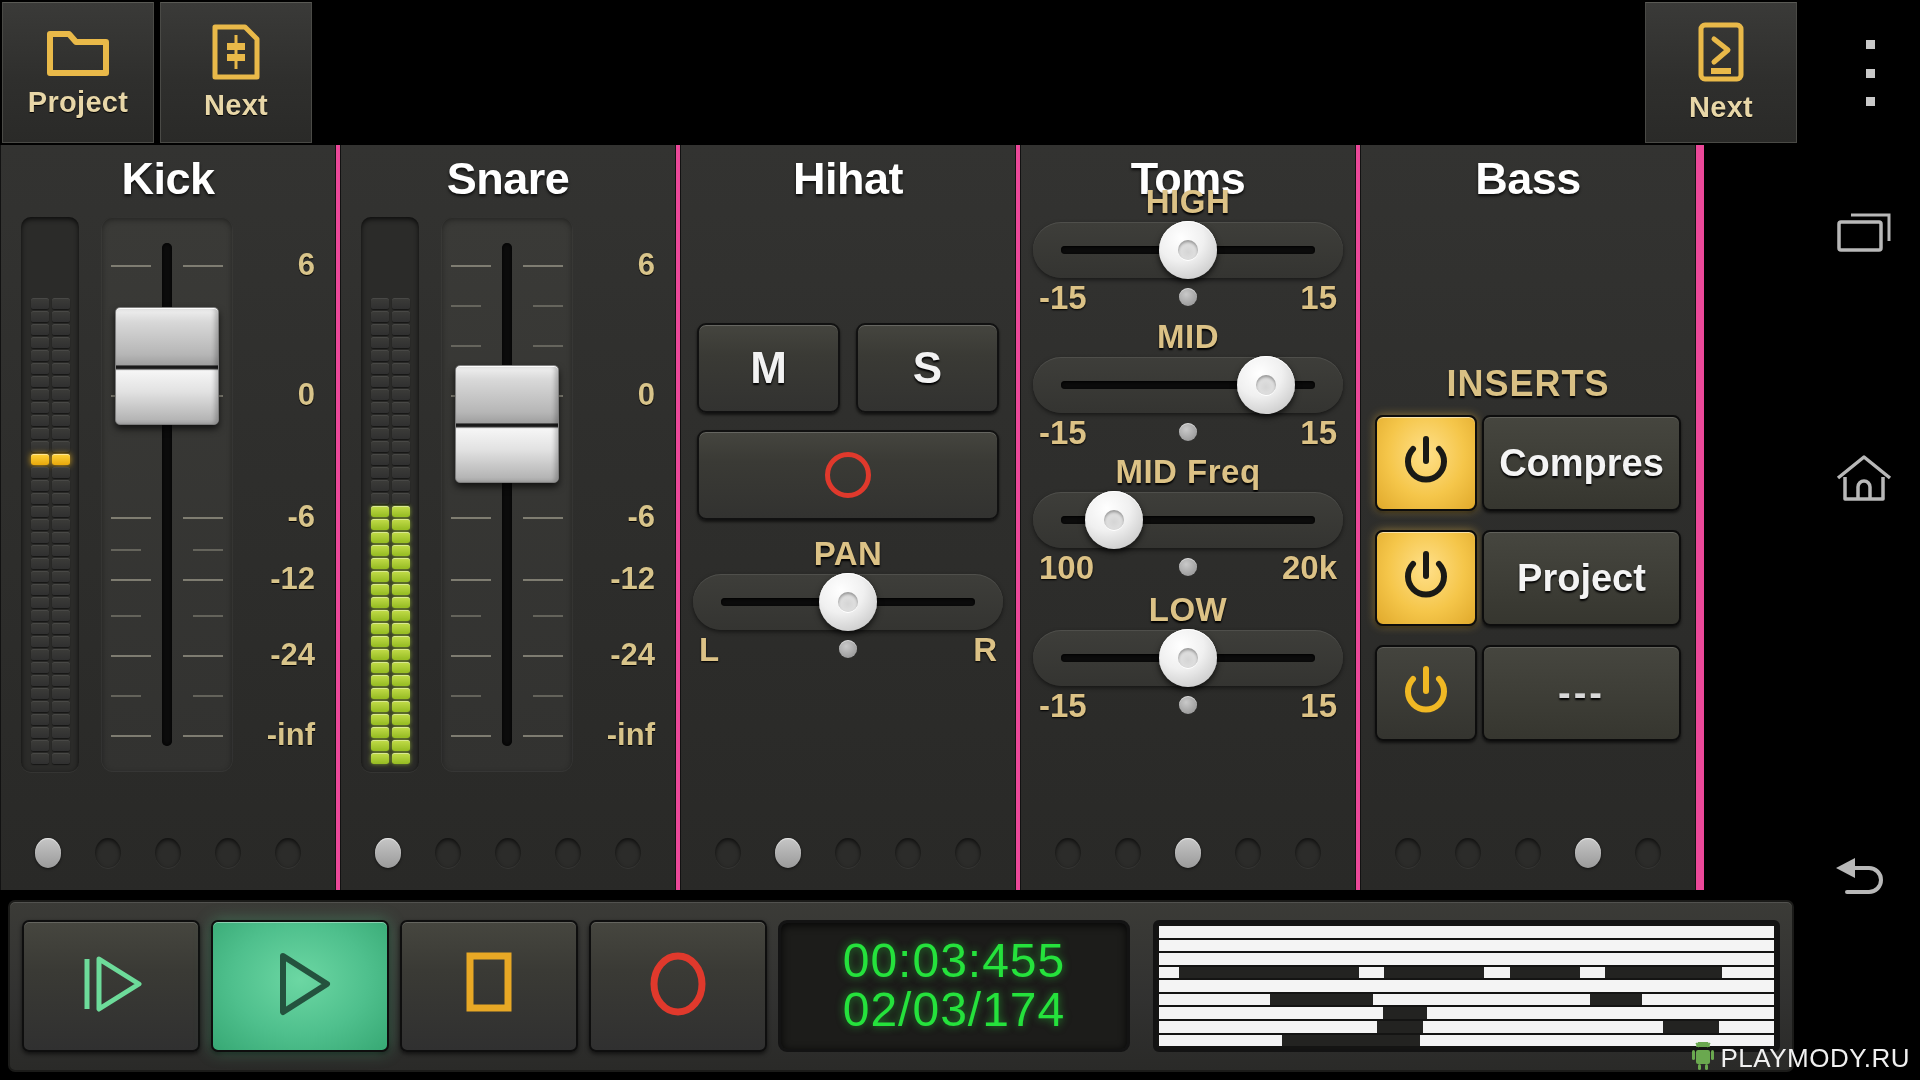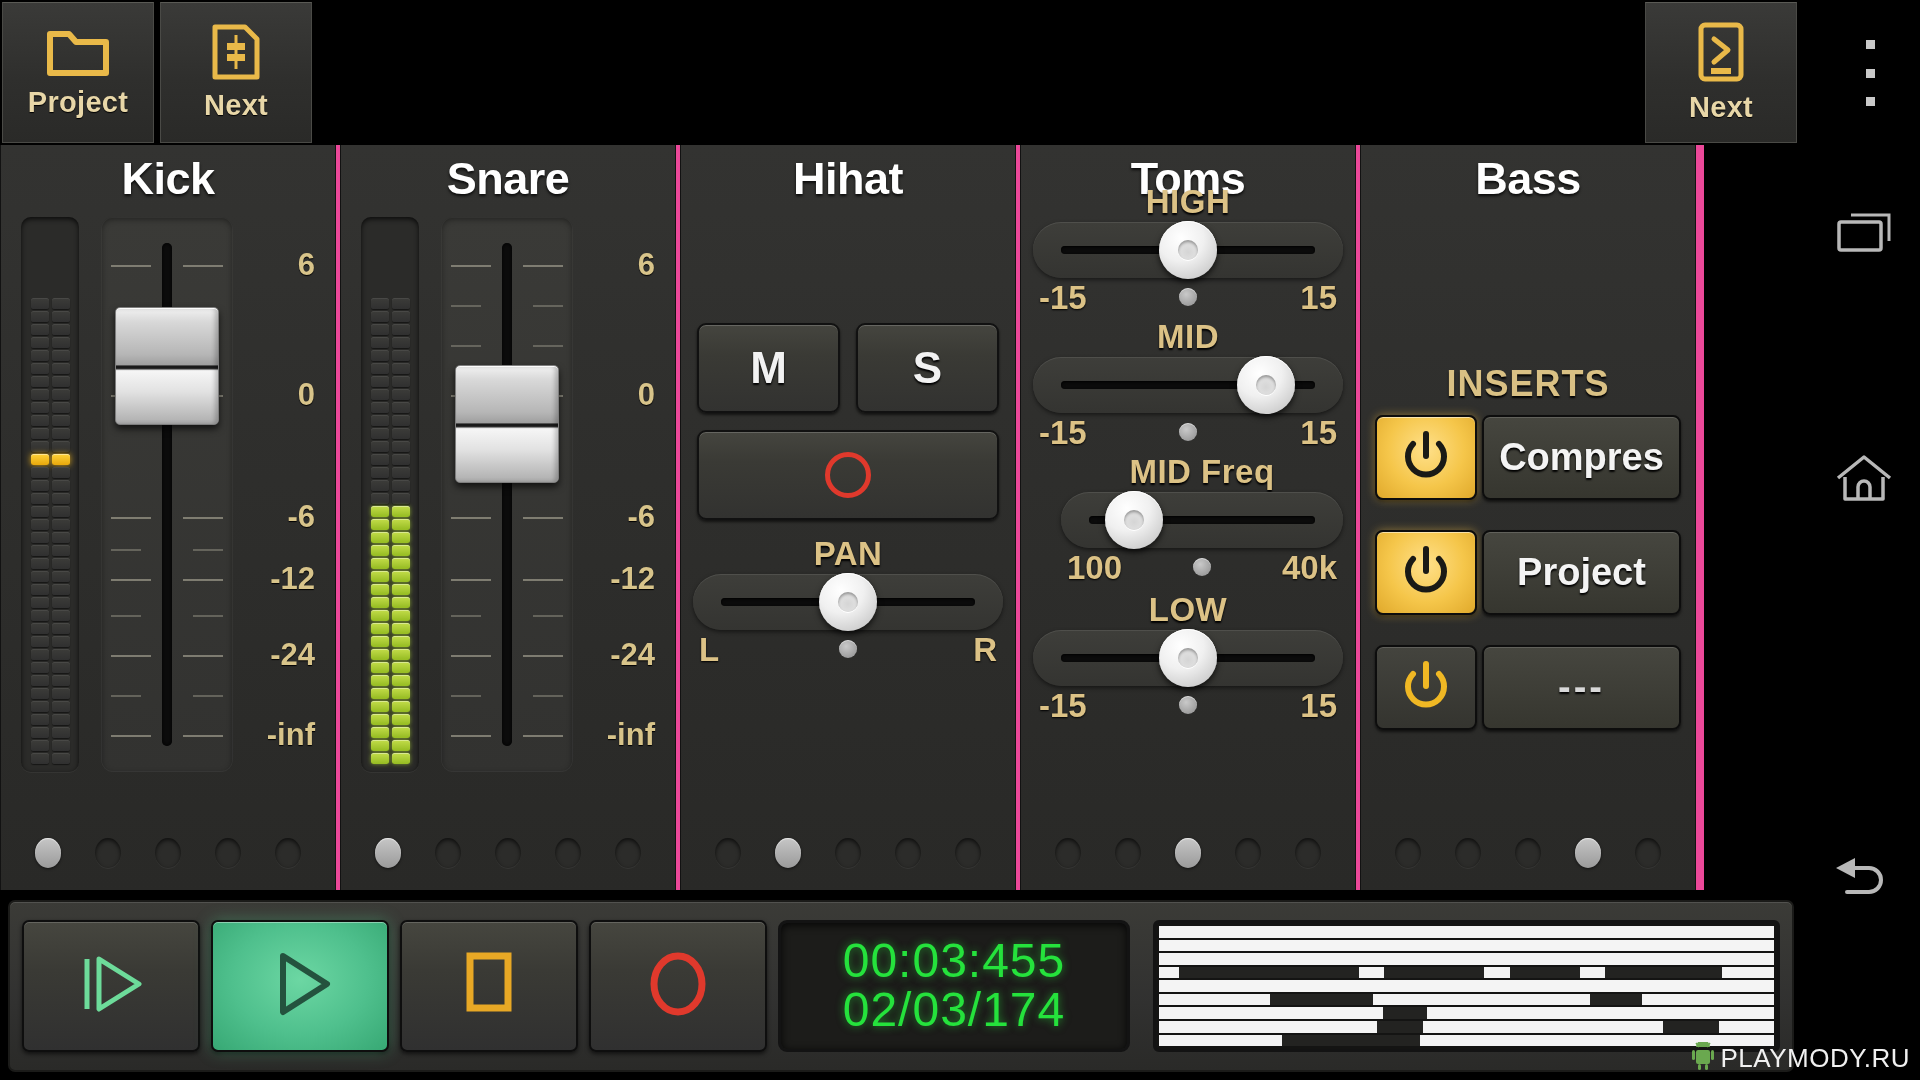--- a/index.html
+++ b/index.html
@@ -152,21 +152,21 @@
     text-shadow:0 1px 2px #000; }
   .hsl .ends .lo { left:6px; } .hsl .ends .hi { right:6px; }
   .hsl .ends .mid { position:absolute; left:50%; top:9px; margin-left:-9px;
     width:18px; height:18px; border-radius:50%;
     background:radial-gradient(circle at 40% 35%,#c9c9c9,#8d8d8d);
     box-shadow:inset 0 1px 0 rgba(255,255,255,.5); }
 
   
   .inserts-title { position:absolute; top:218px; left:0; width:100%; text-align:center;
      color:#d9c084; font-size:36px; font-weight:bold; text-shadow:0 2px 2px #000; letter-spacing:1px; }
-  .ins-row { position:absolute; left:14px; right:14px; height:85px; display:flex; gap:5px; }
+  .ins-row { position:absolute; left:14px; right:14px; height:96px; display:flex; gap:5px; }
   .ins-pwr { width:102px; border-radius:8px; border:2px solid #0d0d0d;
      display:flex; align-items:center; justify-content:center;
      background:linear-gradient(180deg,#44443e,#34342f);
      box-shadow:inset 0 1px 0 rgba(255,255,255,.15), 0 2px 3px rgba(0,0,0,.6); }
   .ins-pwr.on { background:radial-gradient(ellipse at 50% 40%,#ffe08a 0%,#f5c64a 55%,#e0a92b 100%);
      box-shadow:inset 0 1px 0 rgba(255,255,255,.55), 0 0 10px rgba(255,200,70,.45), 0 2px 3px rgba(0,0,0,.6); }
   .ins-name { flex:1; border-radius:8px; border:2px solid #0d0d0d;
      background:linear-gradient(180deg,#46463f,#36362f);
      box-shadow:inset 0 1px 0 rgba(255,255,255,.15), 0 2px 3px rgba(0,0,0,.6);
      display:flex; align-items:center; justify-content:center;
@@ -687,30 +687,30 @@
             <div class="track-well">
               <div class="track"></div>
               <div class="knob" style="left: 75%;"></div>
             </div>
             <div class="ends">
               <span class="lo">-15</span>
               <span class="mid"></span>
               <span class="hi">15</span>
             </div>
           </div>
-          <div class="hsl" style="top: 310px; margin-left: 28px;">
+          <div class="hsl" style="top: 310px;">
             <div class="cap">MID Freq</div>
             <div class="track-well">
               <div class="track"></div>
               <div class="knob" style="left: 26%;"></div>
             </div>
             <div class="ends">
               <span class="lo">100</span>
               <span class="mid"></span>
-              <span class="hi">40k</span>
+              <span class="hi">20k</span>
             </div>
           </div>
           <div class="hsl" style="top: 448px;">
             <div class="cap">LOW</div>
             <div class="track-well">
               <div class="track"></div>
               <div class="knob" style="left: 50%;"></div>
             </div>
             <div class="ends">
               <span class="lo">-15</span>

